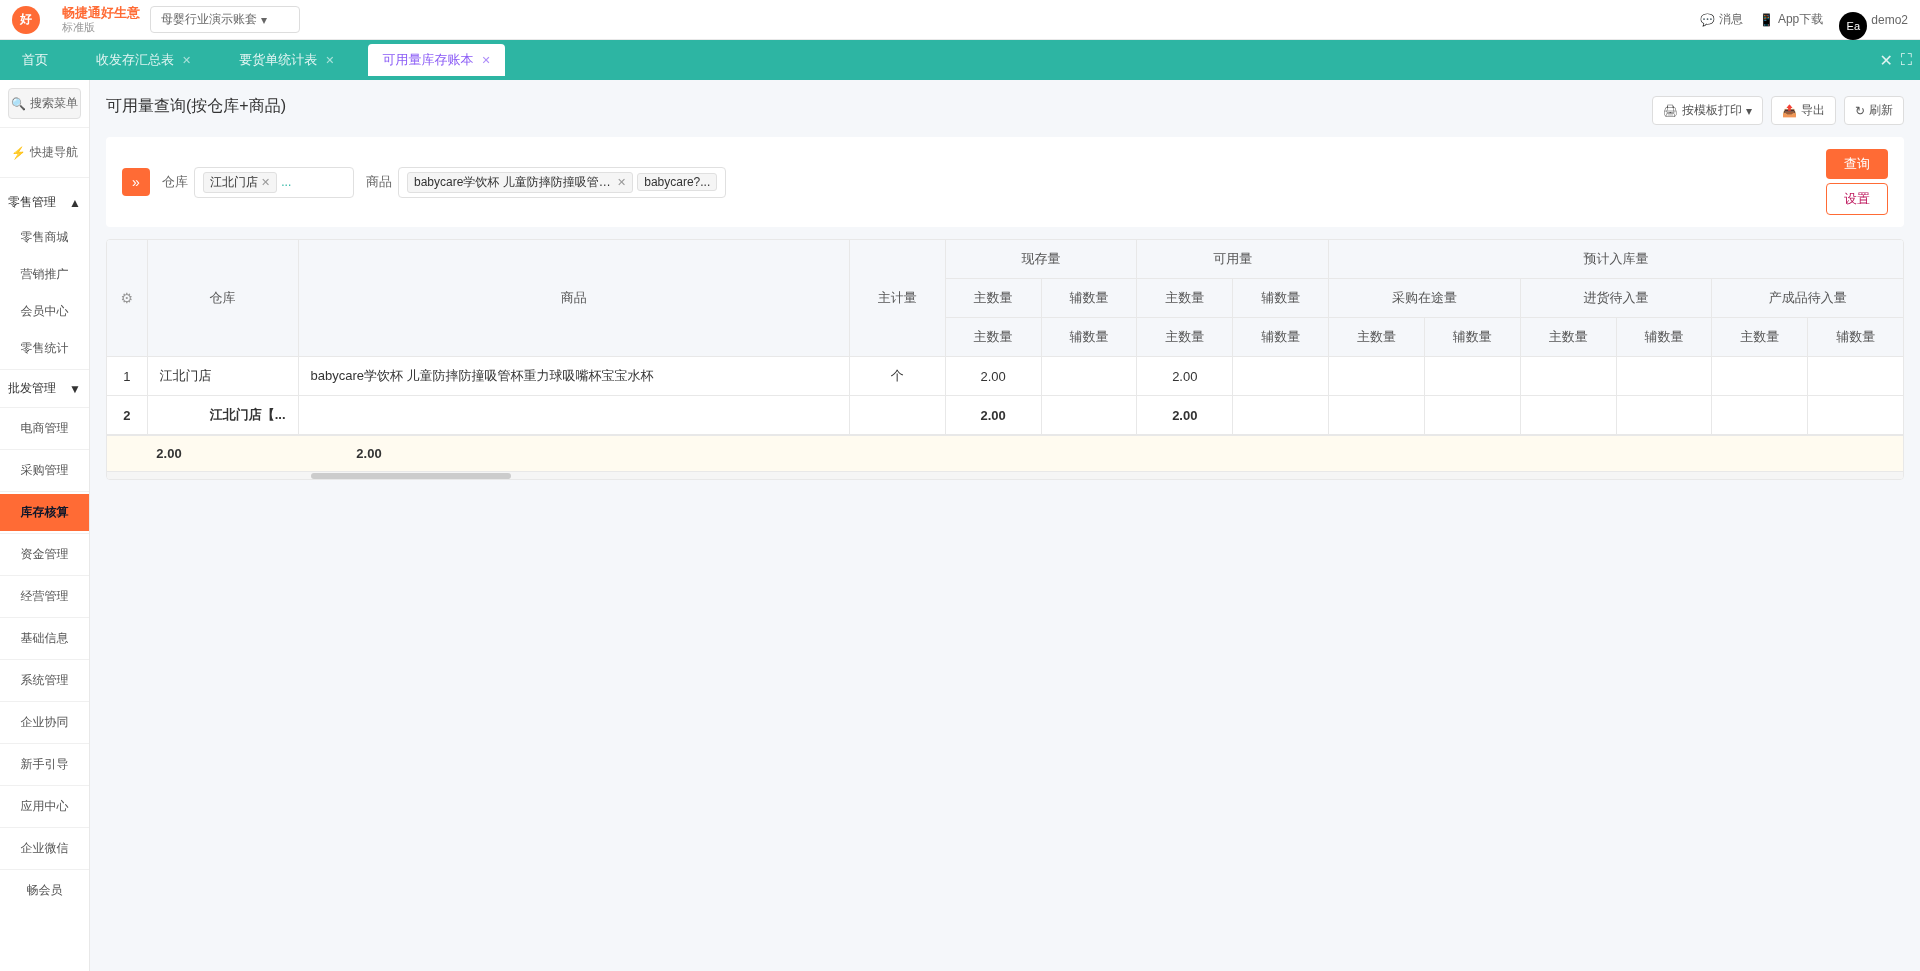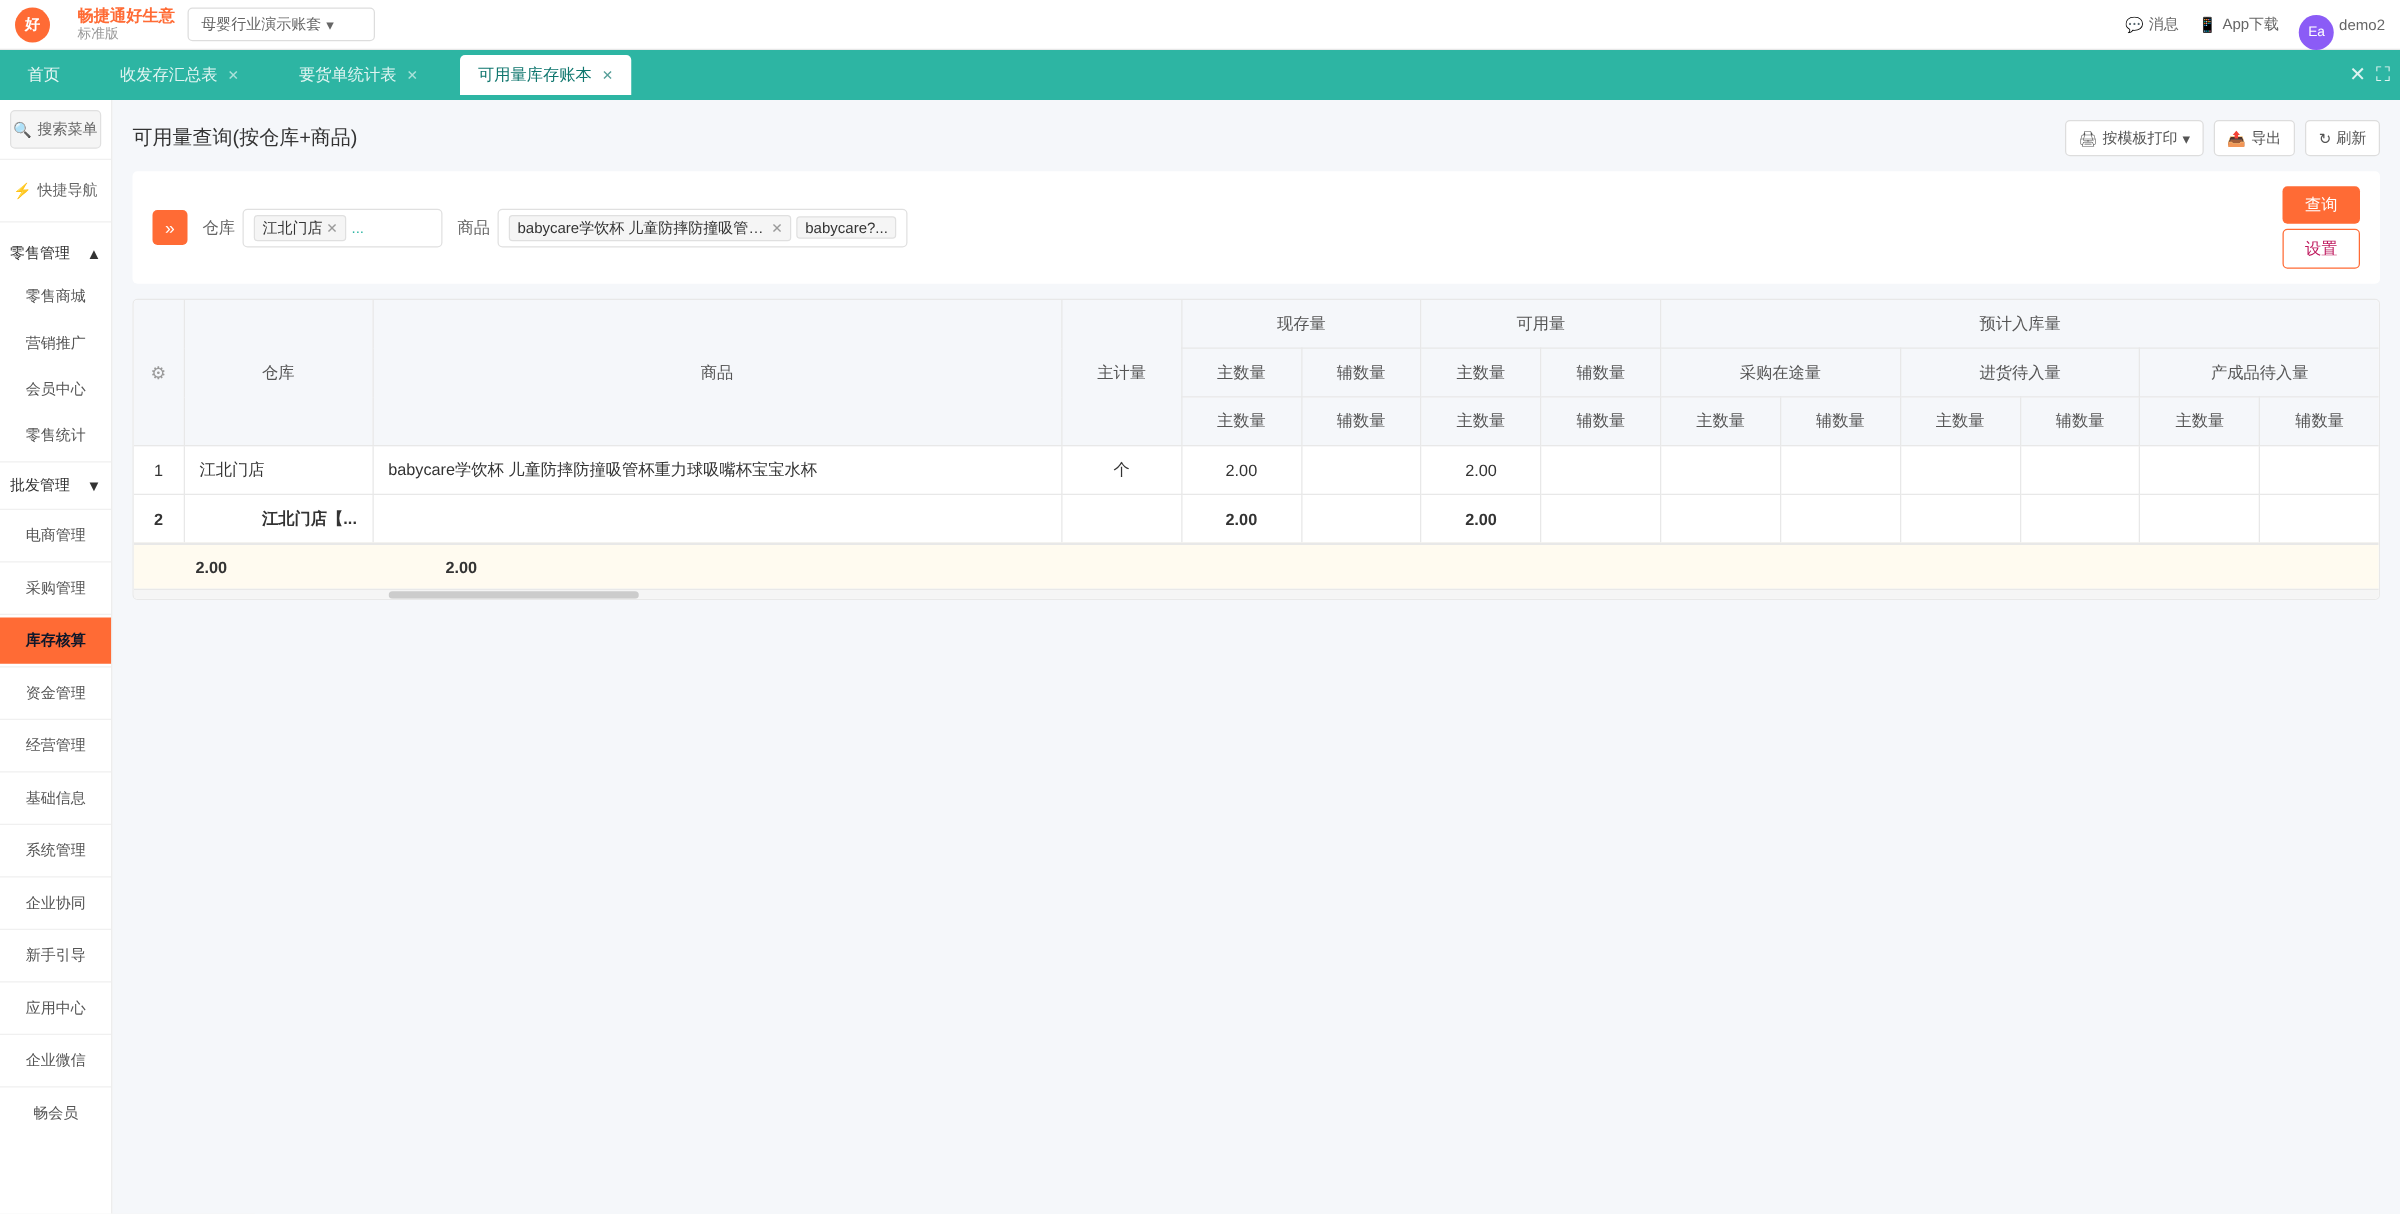--- a/index.html
+++ b/index.html
@@ -16,21 +16,21 @@
       justify-content: space-between;
     }
     .top-bar-left { display: flex; align-items: center; gap: 10px; }
     .logo-area { display: flex; align-items: center; gap: 6px; }
     .logo-icon { width: 28px; height: 28px; background: #ff6b35; border-radius: 50%; display: flex; align-items: center; justify-content: center; color: white; font-size: 12px; font-weight: bold; }
     .logo-text { font-size: 12px; color: #666; line-height: 1.2; margin-left: 16px; }
     .logo-text .brand { color: #ff6b35; font-weight: bold; font-size: 13px; }
     .industry-select { display: flex; align-items: center; gap: 4px; padding: 4px 10px; border: 1px solid #ddd; border-radius: 4px; cursor: pointer; font-size: 12px; color: #666; min-width: 150px; }
     .top-bar-right { display: flex; align-items: center; gap: 16px; }
     .top-bar-btn { display: flex; align-items: center; gap: 4px; cursor: pointer; color: #666; font-size: 12px; }
-    .avatar { width: 28px; height: 28px; border-radius: 50%; background: #8b5cf6; display: flex; align-items: center; justify-content: center; color: white; font-size: 11px; margin-top: 13px; }
+    .avatar { width: 28px; height: 28px; border-radius: 50%; background: #000000; display: flex; align-items: center; justify-content: center; color: white; font-size: 11px; margin-top: 13px; }
 
     
     .tab-bar {
       height: 40px;
       background: #2db5a3;
       display: flex;
       align-items: center;
       padding: 0 8px;
       gap: 20px;
     }
@@ -41,21 +41,21 @@
       align-items: center;
       gap: 6px;
       border-radius: 4px 4px 0 0;
       cursor: pointer;
       font-size: 13px;
       color: rgba(255,255,255,0.85);
       white-space: nowrap;
     }
     .tab-item.active {
       background: #fff;
-      color: #0f766e;
+      color: #8b5cf6;
       font-weight: 500;
     }
     .tab-close { font-size: 11px; opacity: 0.7; margin-left: 2px; }
     .tab-bar-right { margin-left: auto; display: flex; align-items: center; gap: 8px; }
     .tab-bar-icon { color: rgba(255,255,255,0.85); cursor: pointer; font-size: 16px; }
 
     
     .main-layout { display: flex; height: calc(971px - 80px); }
 
     
@@ -96,21 +96,21 @@
     }
     .divider { height: 1px; background: #f0f0f0; margin: 2px 0; }
 
     
     .content-area { flex: 1; overflow: auto; background: #f5f7fa; }
     .page-container { padding: 16px; }
 
     
     .page-header {
       display: flex;
-      align-items: center;
+      align-items: flex-start;
       justify-content: space-between;
       margin-bottom: 12px;
     }
     .page-title { font-size: 16px; font-weight: 500; color: #333; }
     .page-actions { display: flex; align-items: center; gap: 8px; }
     .action-btn {
       display: flex;
       align-items: center;
       gap: 4px;
       padding: 5px 10px;

